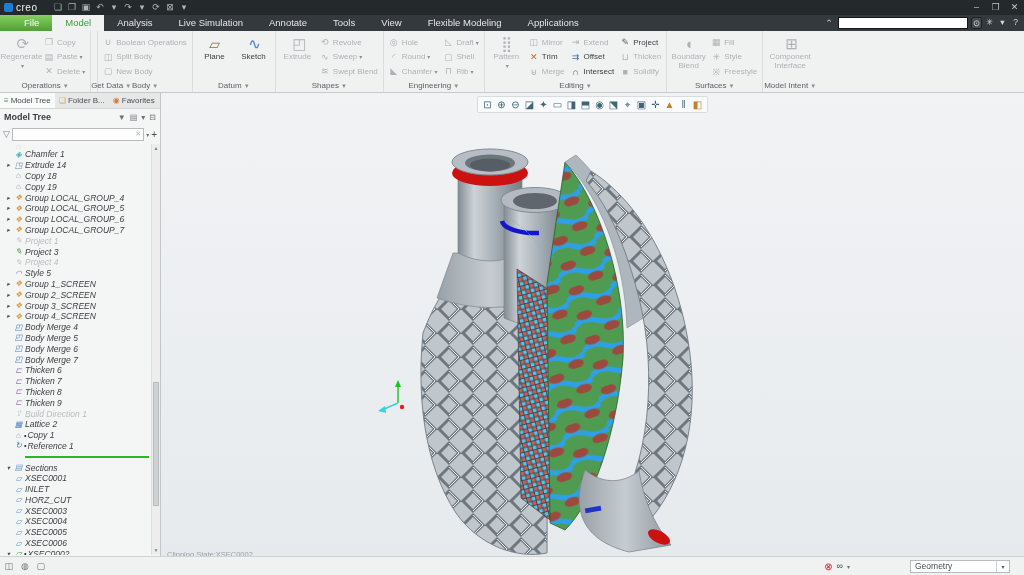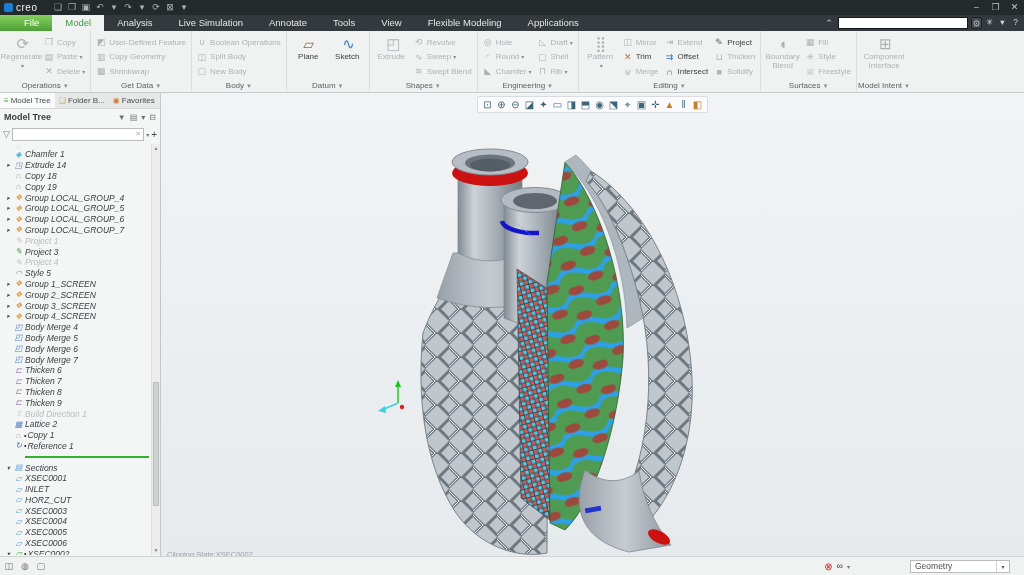--- a/index.html
+++ b/index.html
@@ -214,36 +214,20 @@
             <span class="ric ico-delete"></span>
             <span>Delete</span>
             <span class="dd">▾</span>
           </div>
       </div>
     </div>
     <div class="glabel"><span>Operations</span><span class="ga">▼</span></div>
   </div>
 
   <div class="rgroup">
-    <div class="gbody">
-        <div class="col">
-      <div class="sbtn disabled">
-            <span class="ric ico-udf"></span>
-            <span>User-Defined Feature</span>
-          </div>
-      <div class="sbtn disabled">
-            <span class="ric ico-copygeom"></span>
-            <span>Copy Geometry</span>
-          </div>
-      <div class="sbtn disabled">
-            <span class="ric ico-shrinkwrap"></span>
-            <span>Shrinkwrap</span>
-          </div>
-    </div>
-      </div>
     <div class="glabel"><span>Get Data</span><span class="ga">▼</span></div>
   </div>
 
   <div class="rgroup">
     <div class="gbody">
         <div class="col">
       <div class="sbtn disabled">
             <span class="ric ico-boolean"></span>
             <span>Boolean Operations</span>
           </div>

